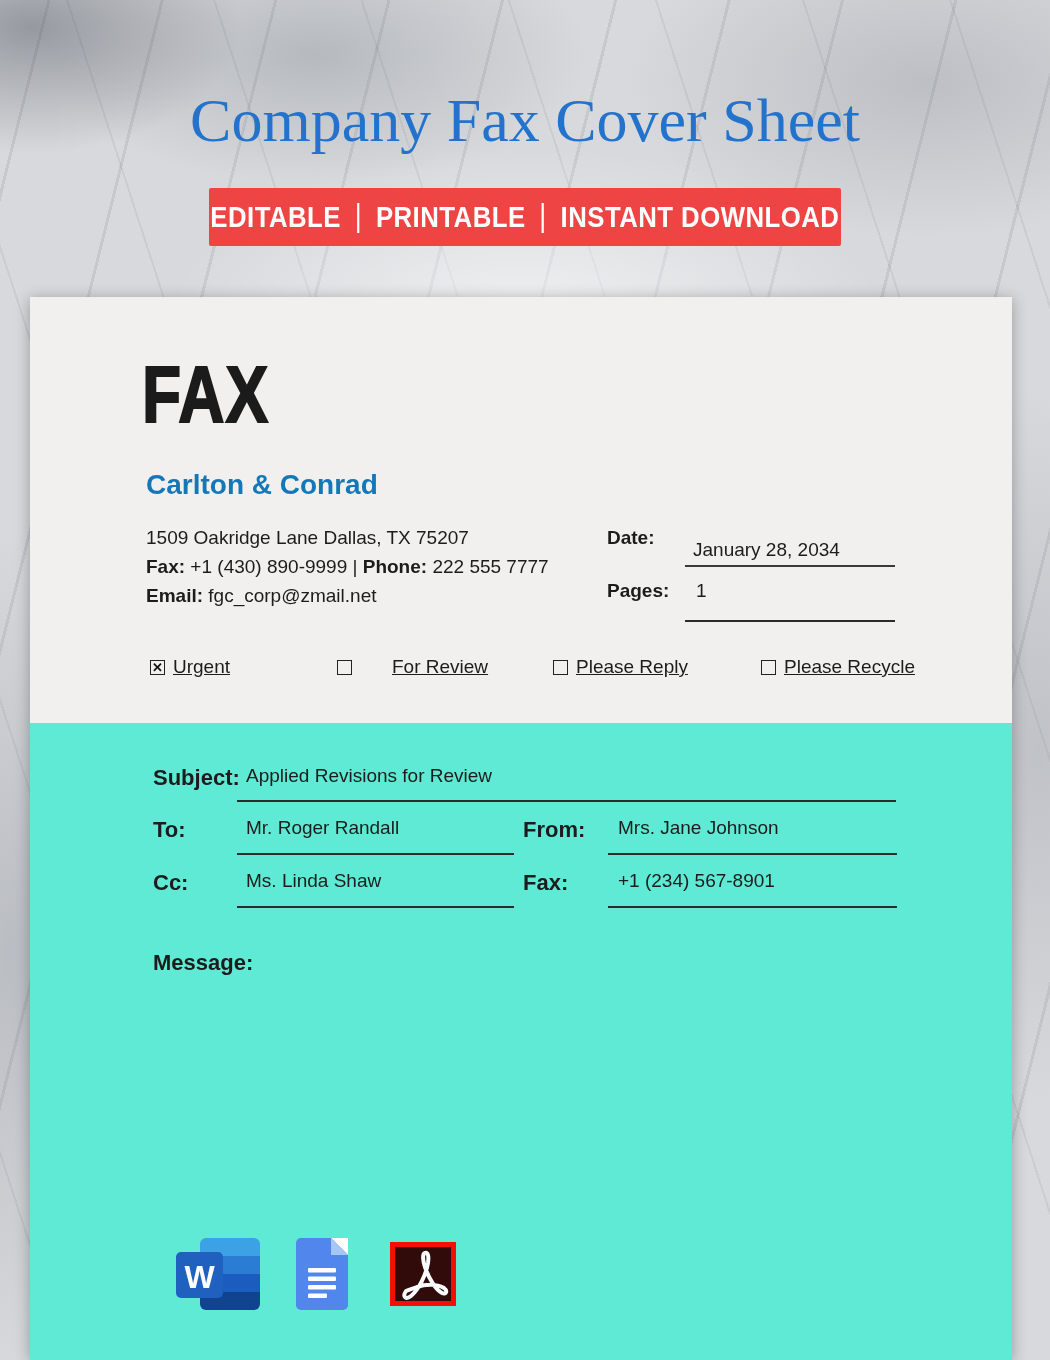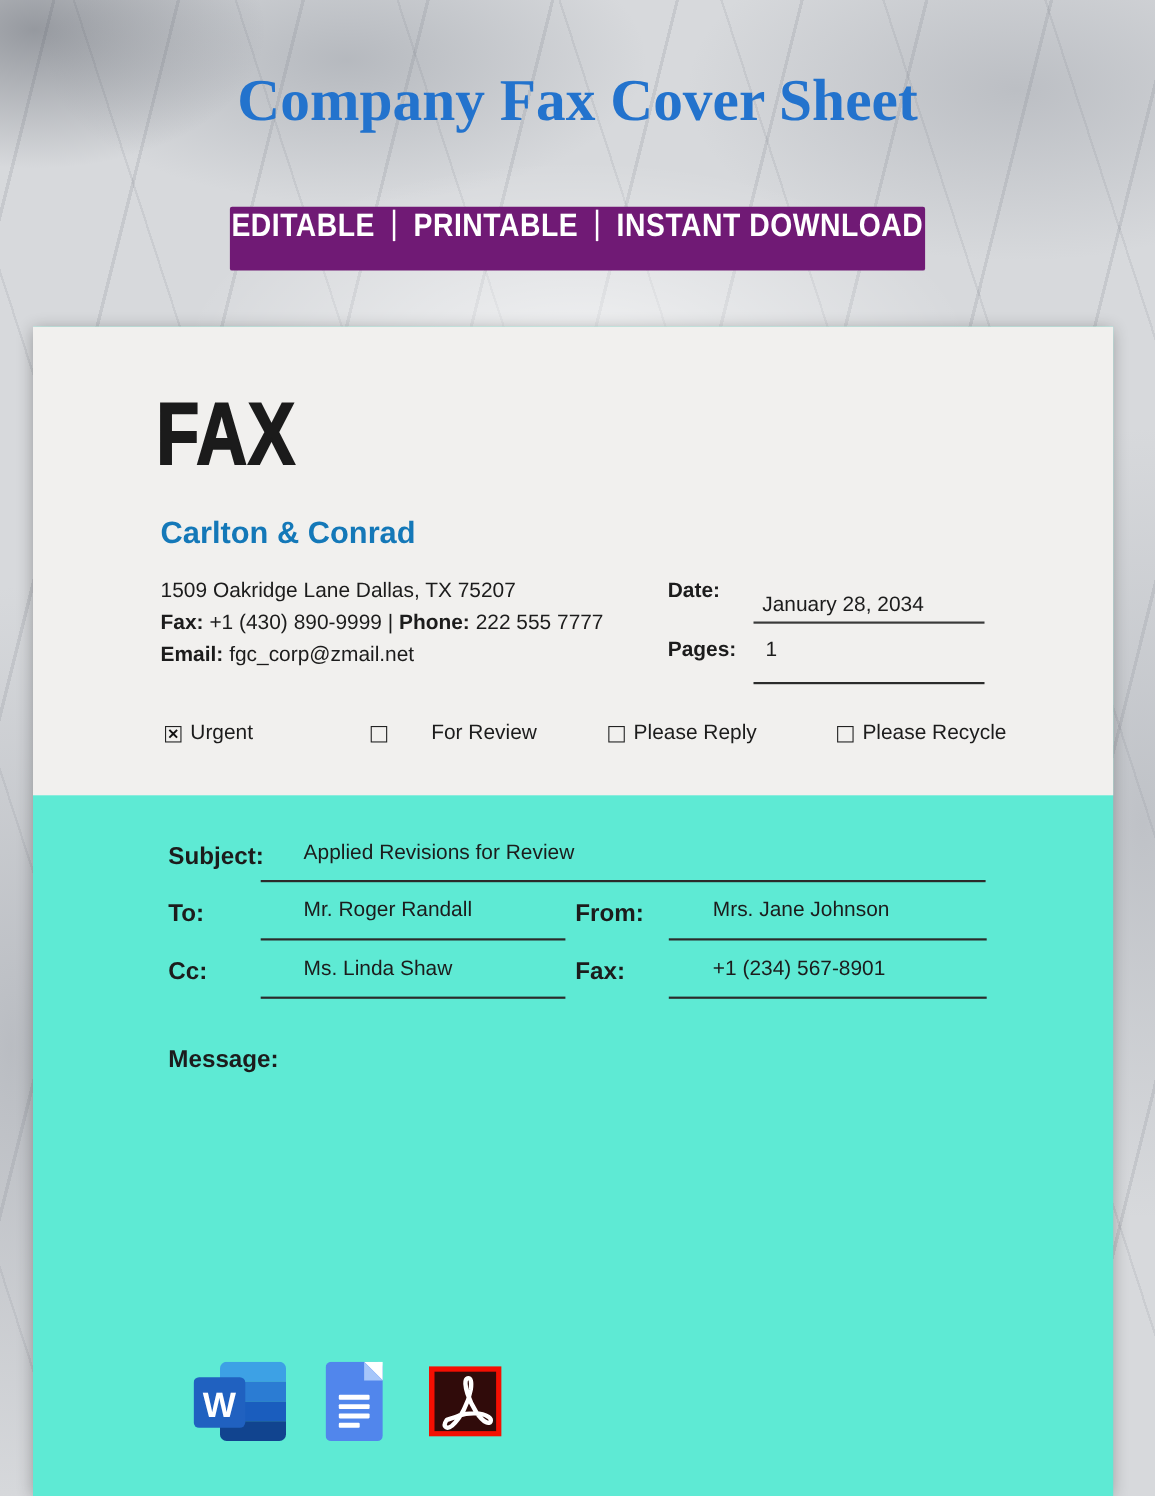--- a/index.html
+++ b/index.html
@@ -11,28 +11,28 @@
       radial-gradient(ellipse 300px 180px at 3% 2%, rgba(70,75,85,0.45), transparent 70%),
       radial-gradient(ellipse 420px 200px at 30% 4%, rgba(120,126,136,0.35), transparent 65%),
       radial-gradient(ellipse 500px 260px at 88% 6%, rgba(125,130,140,0.30), transparent 60%),
       radial-gradient(ellipse 600px 300px at 50% 24%, rgba(255,255,255,0.65), transparent 60%),
       radial-gradient(ellipse 260px 600px at 99% 55%, rgba(135,140,150,0.30), transparent 60%),
       radial-gradient(ellipse 240px 700px at 1% 70%, rgba(130,135,145,0.35), transparent 60%),
       repeating-linear-gradient(104deg, transparent 0 46px, rgba(95,100,112,0.14) 46px 49px, transparent 49px 110px),
       repeating-linear-gradient(72deg, transparent 0 63px, rgba(90,95,108,0.10) 63px 65px, transparent 65px 140px);
   }
   .hero-title{
-    position:absolute;top:64px;left:0;width:100%;text-align:center;
-    font-family:"Liberation Serif",serif;font-weight:bold;font-size:54px;line-height:1;
+    position:absolute;top:89px;left:0;width:100%;text-align:center;
+    font-family:"Liberation Serif",serif;font-weight:normal;font-size:62px;line-height:1;
     color:#2373cd;letter-spacing:0px;white-space:nowrap;
   }
   .badge{
     position:absolute;top:188px;left:50%;transform:translateX(-50%);
-    width:632px;height:58px;background:#701a75;border-radius:2px;
-    display:flex;align-items:flex-start;justify-content:center;
+    width:632px;height:58px;background:#ef4444;border-radius:2px;
+    display:flex;align-items:center;justify-content:center;
   }
   .badge-inner{
     display:flex;align-items:center;gap:15px;color:#fff;
     font-weight:bold;font-size:28px;white-space:nowrap;
     transform:scale(0.92,1.05);letter-spacing:0.5px;
   }
   .badge-sep{font-weight:400;font-size:29px;position:relative;top:-1px;}
   .card{
     position:absolute;left:30px;top:297px;width:982px;height:1063px;
     background:#5eead4;box-shadow:0 2px 14px rgba(0,0,0,0.30);
@@ -52,23 +52,23 @@
   .meta-label{position:absolute;font-size:19px;font-weight:bold;white-space:nowrap;}
   .meta-value{position:absolute;font-size:19px;white-space:nowrap;}
   .rule{position:absolute;height:2px;background:#3a3a3a;}
   .rule-dark{position:absolute;height:2px;background:#2b2b2b;}
   .checkbox-item{position:absolute;top:360px;display:flex;align-items:center;gap:8px;height:20px;}
   .cbox{
     width:15px;height:15px;border:1.6px solid #222;box-sizing:border-box;background:transparent;
     display:flex;align-items:center;justify-content:center;flex:0 0 auto;
   }
   .cbox .mark{font-size:13px;line-height:11px;font-weight:600;color:#111;}
-  .cbox-label{font-size:19px;white-space:nowrap;}
+  .cbox-label{font-size:19px;white-space:nowrap;text-decoration:underline;}
   .field-label{position:absolute;font-size:22px;font-weight:bold;white-space:nowrap;}
-  .field-value{position:absolute;font-size:19px;white-space:nowrap;margin-left:30px;}
+  .field-value{position:absolute;font-size:19px;white-space:nowrap;}
   .icons-row .icon{position:absolute;cursor:pointer;}
   svg text{font-family:"Liberation Sans",sans-serif;}
 </style>
 </head>
 <body>
 
 <div class="hero-title">Company Fax Cover Sheet</div>
 
 <div class="badge">
   <div class="badge-inner">

